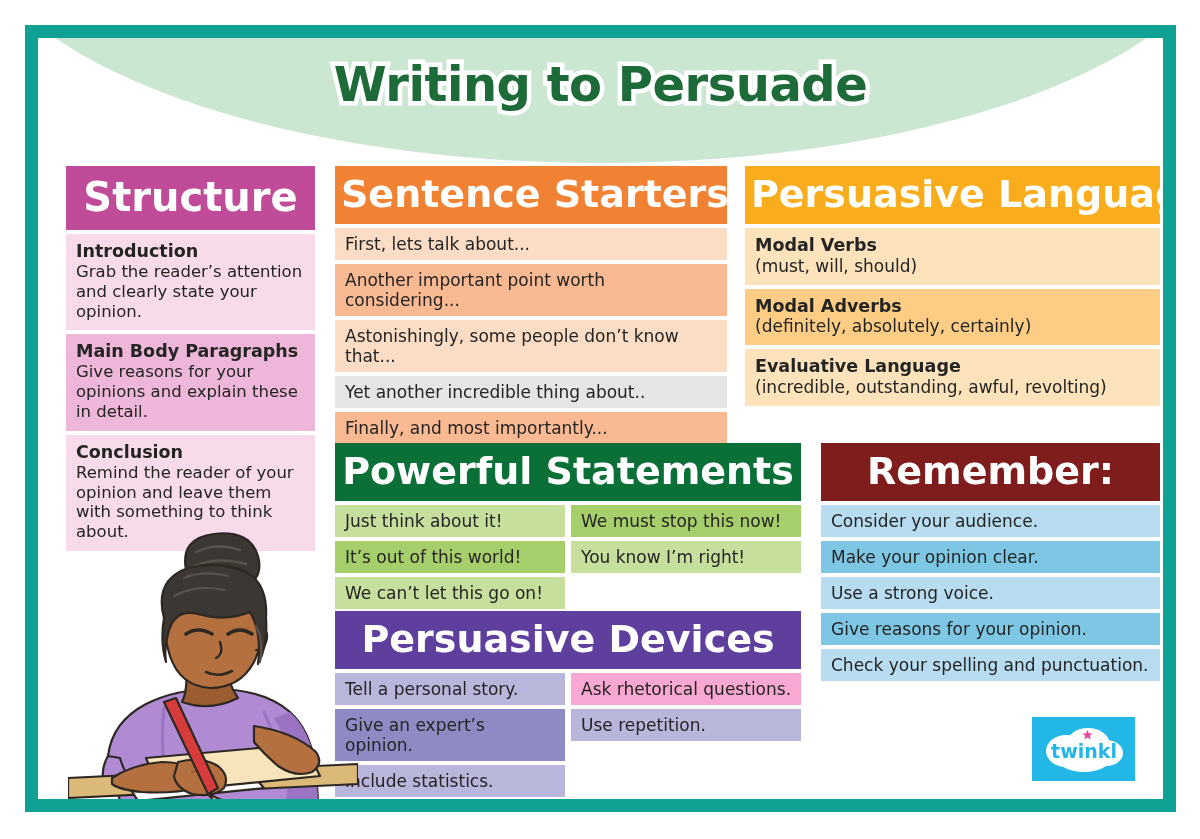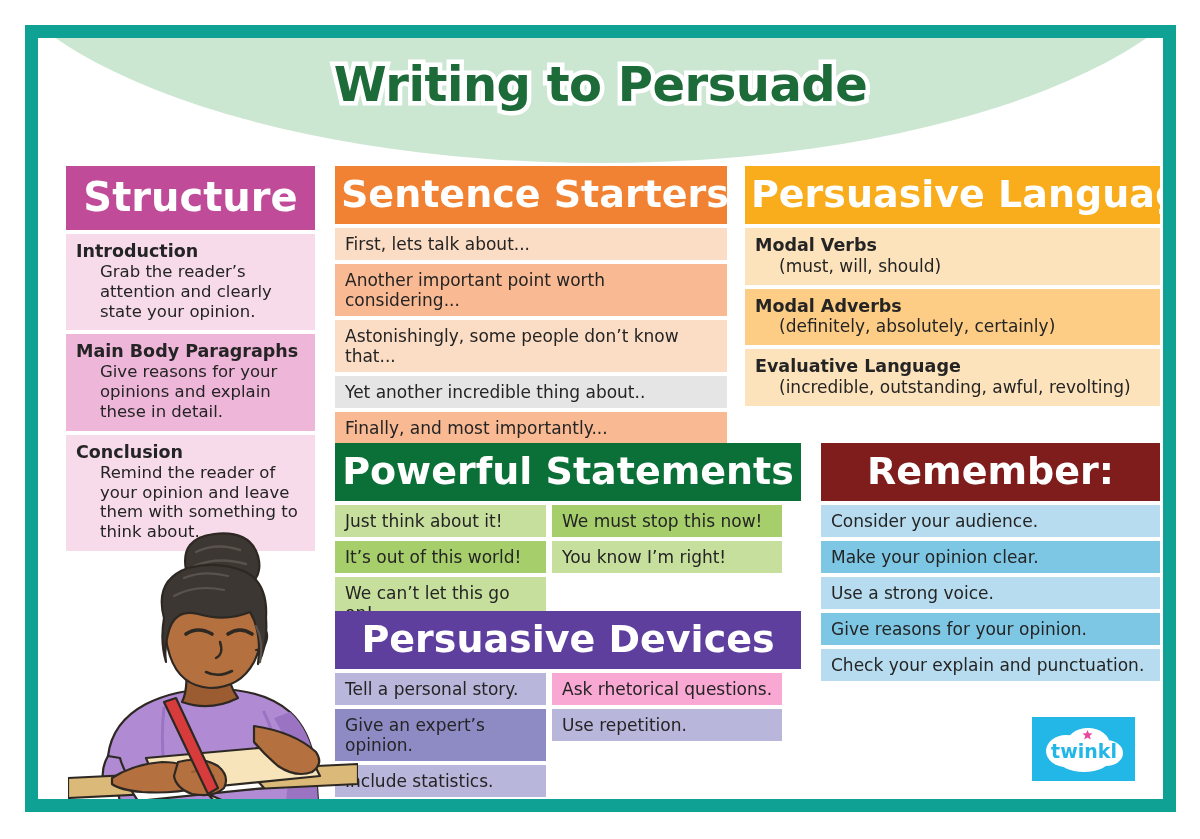--- a/index.html
+++ b/index.html
@@ -54,21 +54,21 @@
   }
   .row {
     color: #242424;
     font-size: 17px;
     line-height: 1.18;
     padding: 6px 9px 6px 10px;
     margin-top: 4px;
   }
   .row.block { padding: 7px 10px 9px 10px; }
   .row .rt { font-weight: bold; display: block; font-size: 17.5px; }
-  .row .rb { display: block; margin-left: 24px; }
+  .row .rb { display: block; }
 
   
   #structure { left: 28px; top: 128px; width: 249px; }
   #structure .card-head { background: #bf4b99; font-size: 40px; padding: 11px 6px 13px; }
   #structure .row { font-size: 16.5px; line-height: 1.2; }
 
   
   #starters { left: 297px; top: 128px; width: 392px; }
   #starters .card-head { background: #f18233; }
 
@@ -84,21 +84,21 @@
   #remember { left: 783px; top: 405px; width: 339px; }
   #remember .card-head { background: #7f1d1d; }
 
   
   #devices { left: 297px; top: 573px; width: 466px; }
   #devices .card-head { background: #5e3f9e; }
 
   
   .grid2 { position: relative; }
   .grid2 .col { display: inline-block; vertical-align: top; }
-  .grid2 .colL { width: 211px; margin-right: 6px; }
+  .grid2 .colL { width: 230px; margin-right: 6px; }
   .grid2 .colR { width: 230px; }
 
   
   #illus { position: absolute; left: 30px; bottom: -2px; width: 290px; height: 275px; }
 
   
   #logo {
     position: absolute; right: 28px; bottom: 18px;
     width: 103px; height: 64px; background: #23b7e8;
   }
@@ -169,21 +169,21 @@
         </div>
       </div>
     </div>
 
     <div class="card" id="remember">
       <div class="card-head">Remember:</div>
       <div class="row" style="background:#b7dcef">Consider your audience.</div>
       <div class="row" style="background:#7ec7e4">Make your opinion clear.</div>
       <div class="row" style="background:#b7dcef">Use a strong voice.</div>
       <div class="row" style="background:#7ec7e4">Give reasons for your opinion.</div>
-      <div class="row" style="background:#b7dcef">Check your explain and punctuation.</div>
+      <div class="row" style="background:#b7dcef">Check your spelling and punctuation.</div>
     </div>
 
     <div class="card" id="devices">
       <div class="card-head">Persuasive Devices</div>
       <div class="grid2">
         <div class="col colL">
           <div class="row" style="background:#b9b6dc">Tell a personal story.</div>
           <div class="row" style="background:#8e8bc4">Give an expert’s opinion.</div>
           <div class="row" style="background:#b9b6dc">Include statistics.</div>
         </div><div class="col colR">

